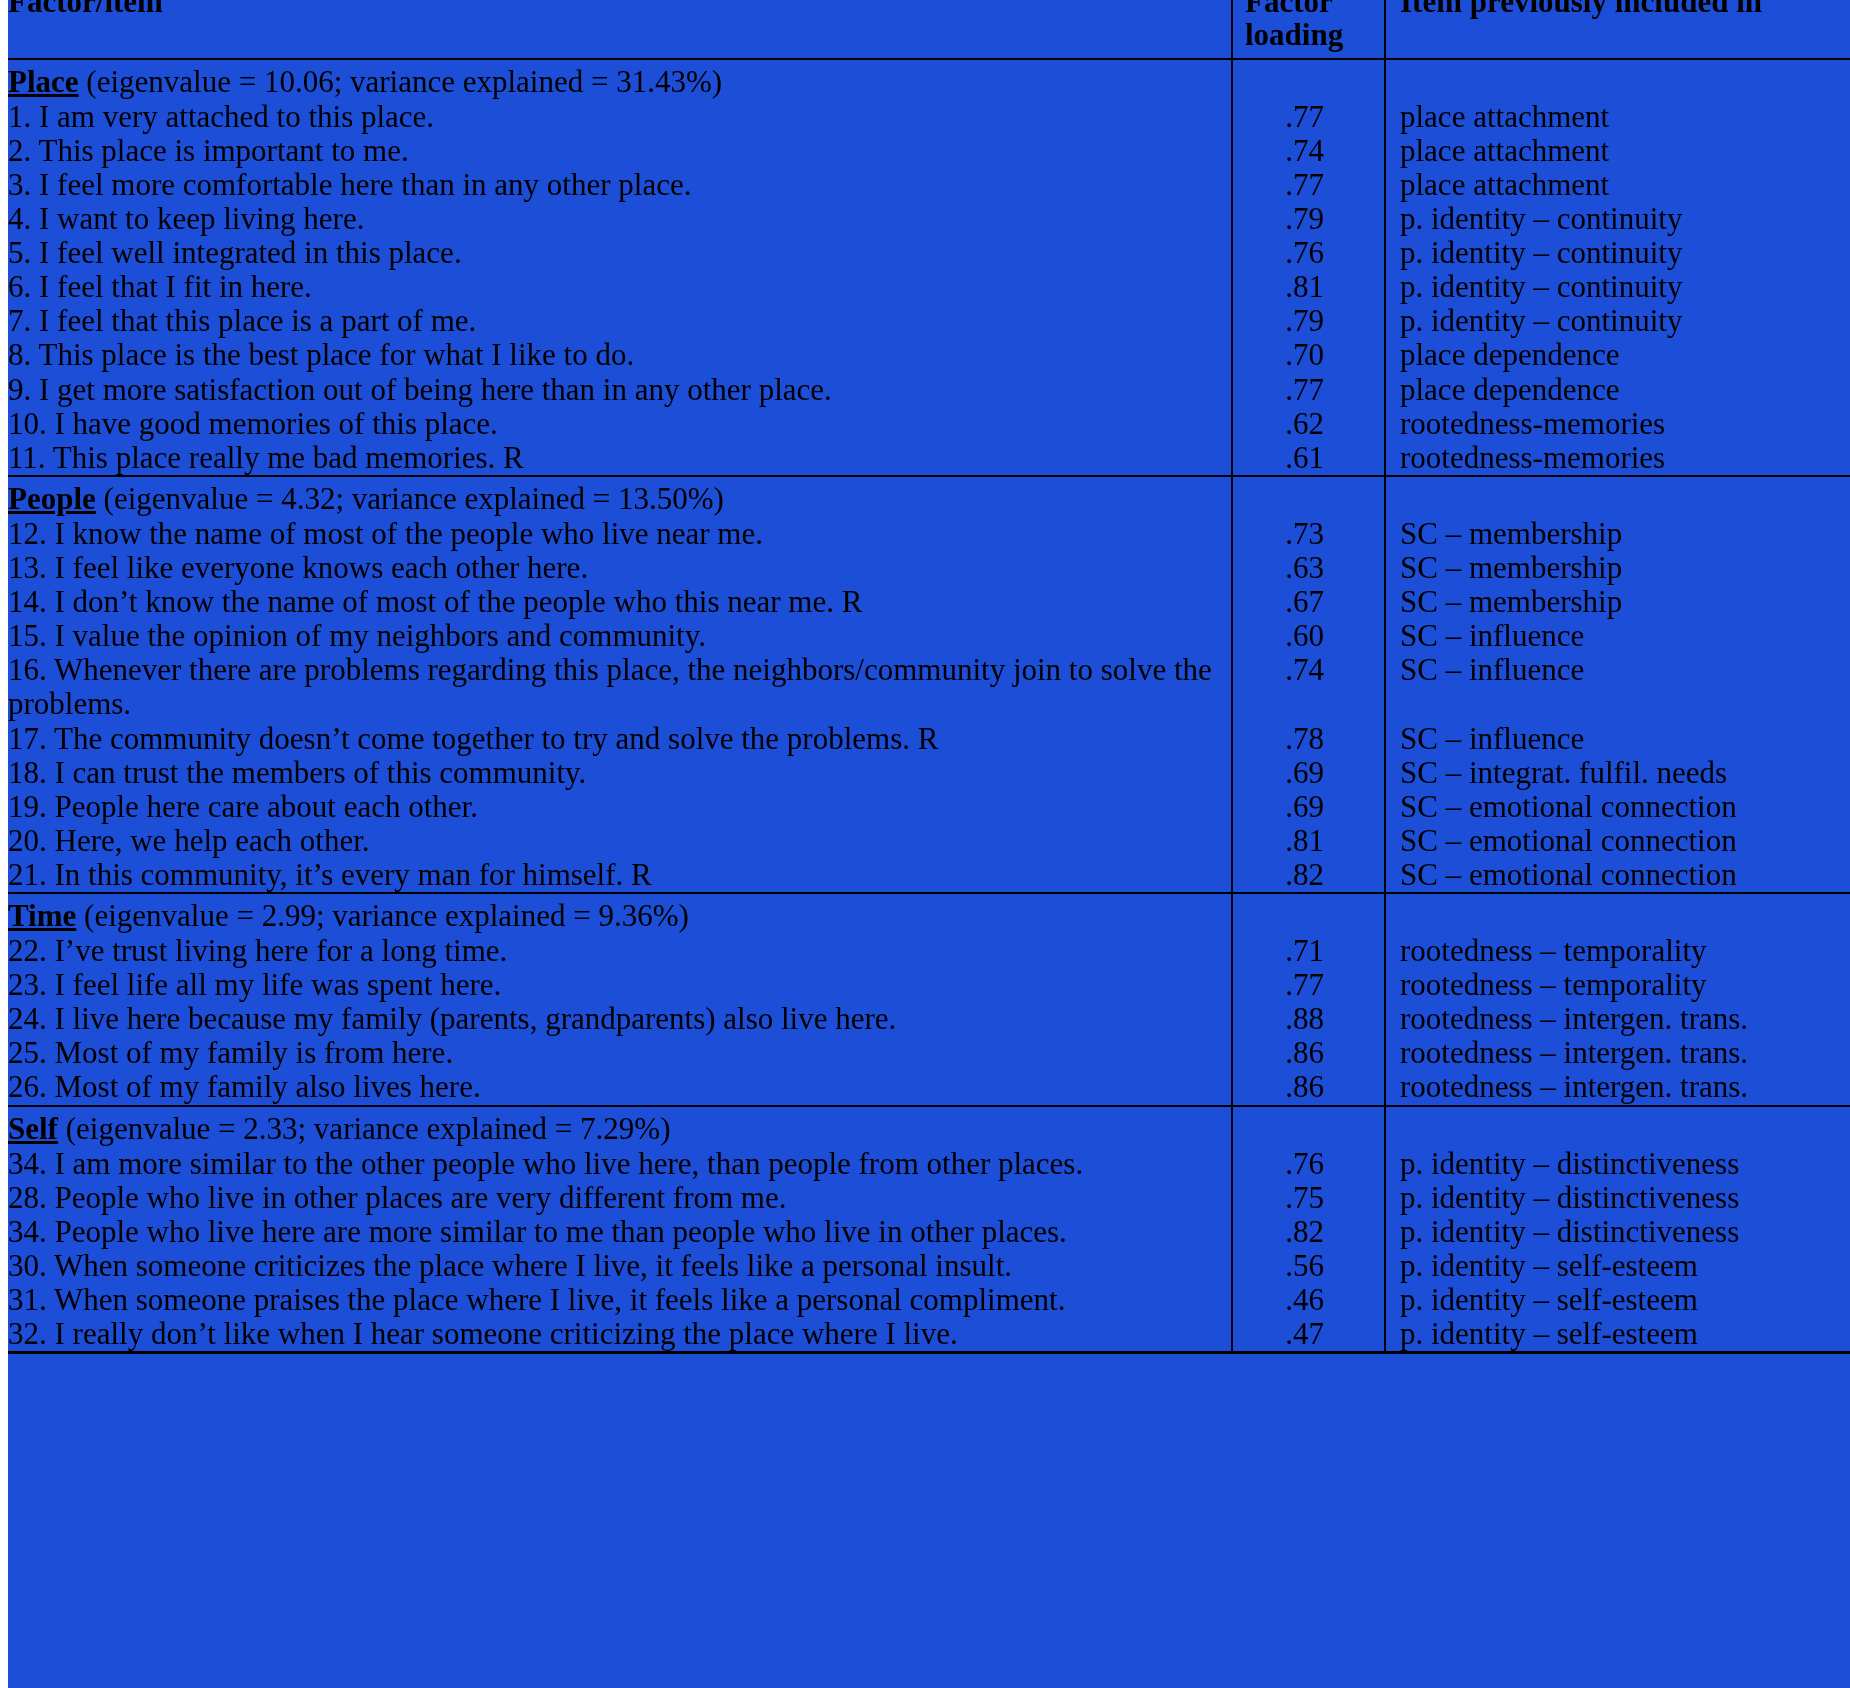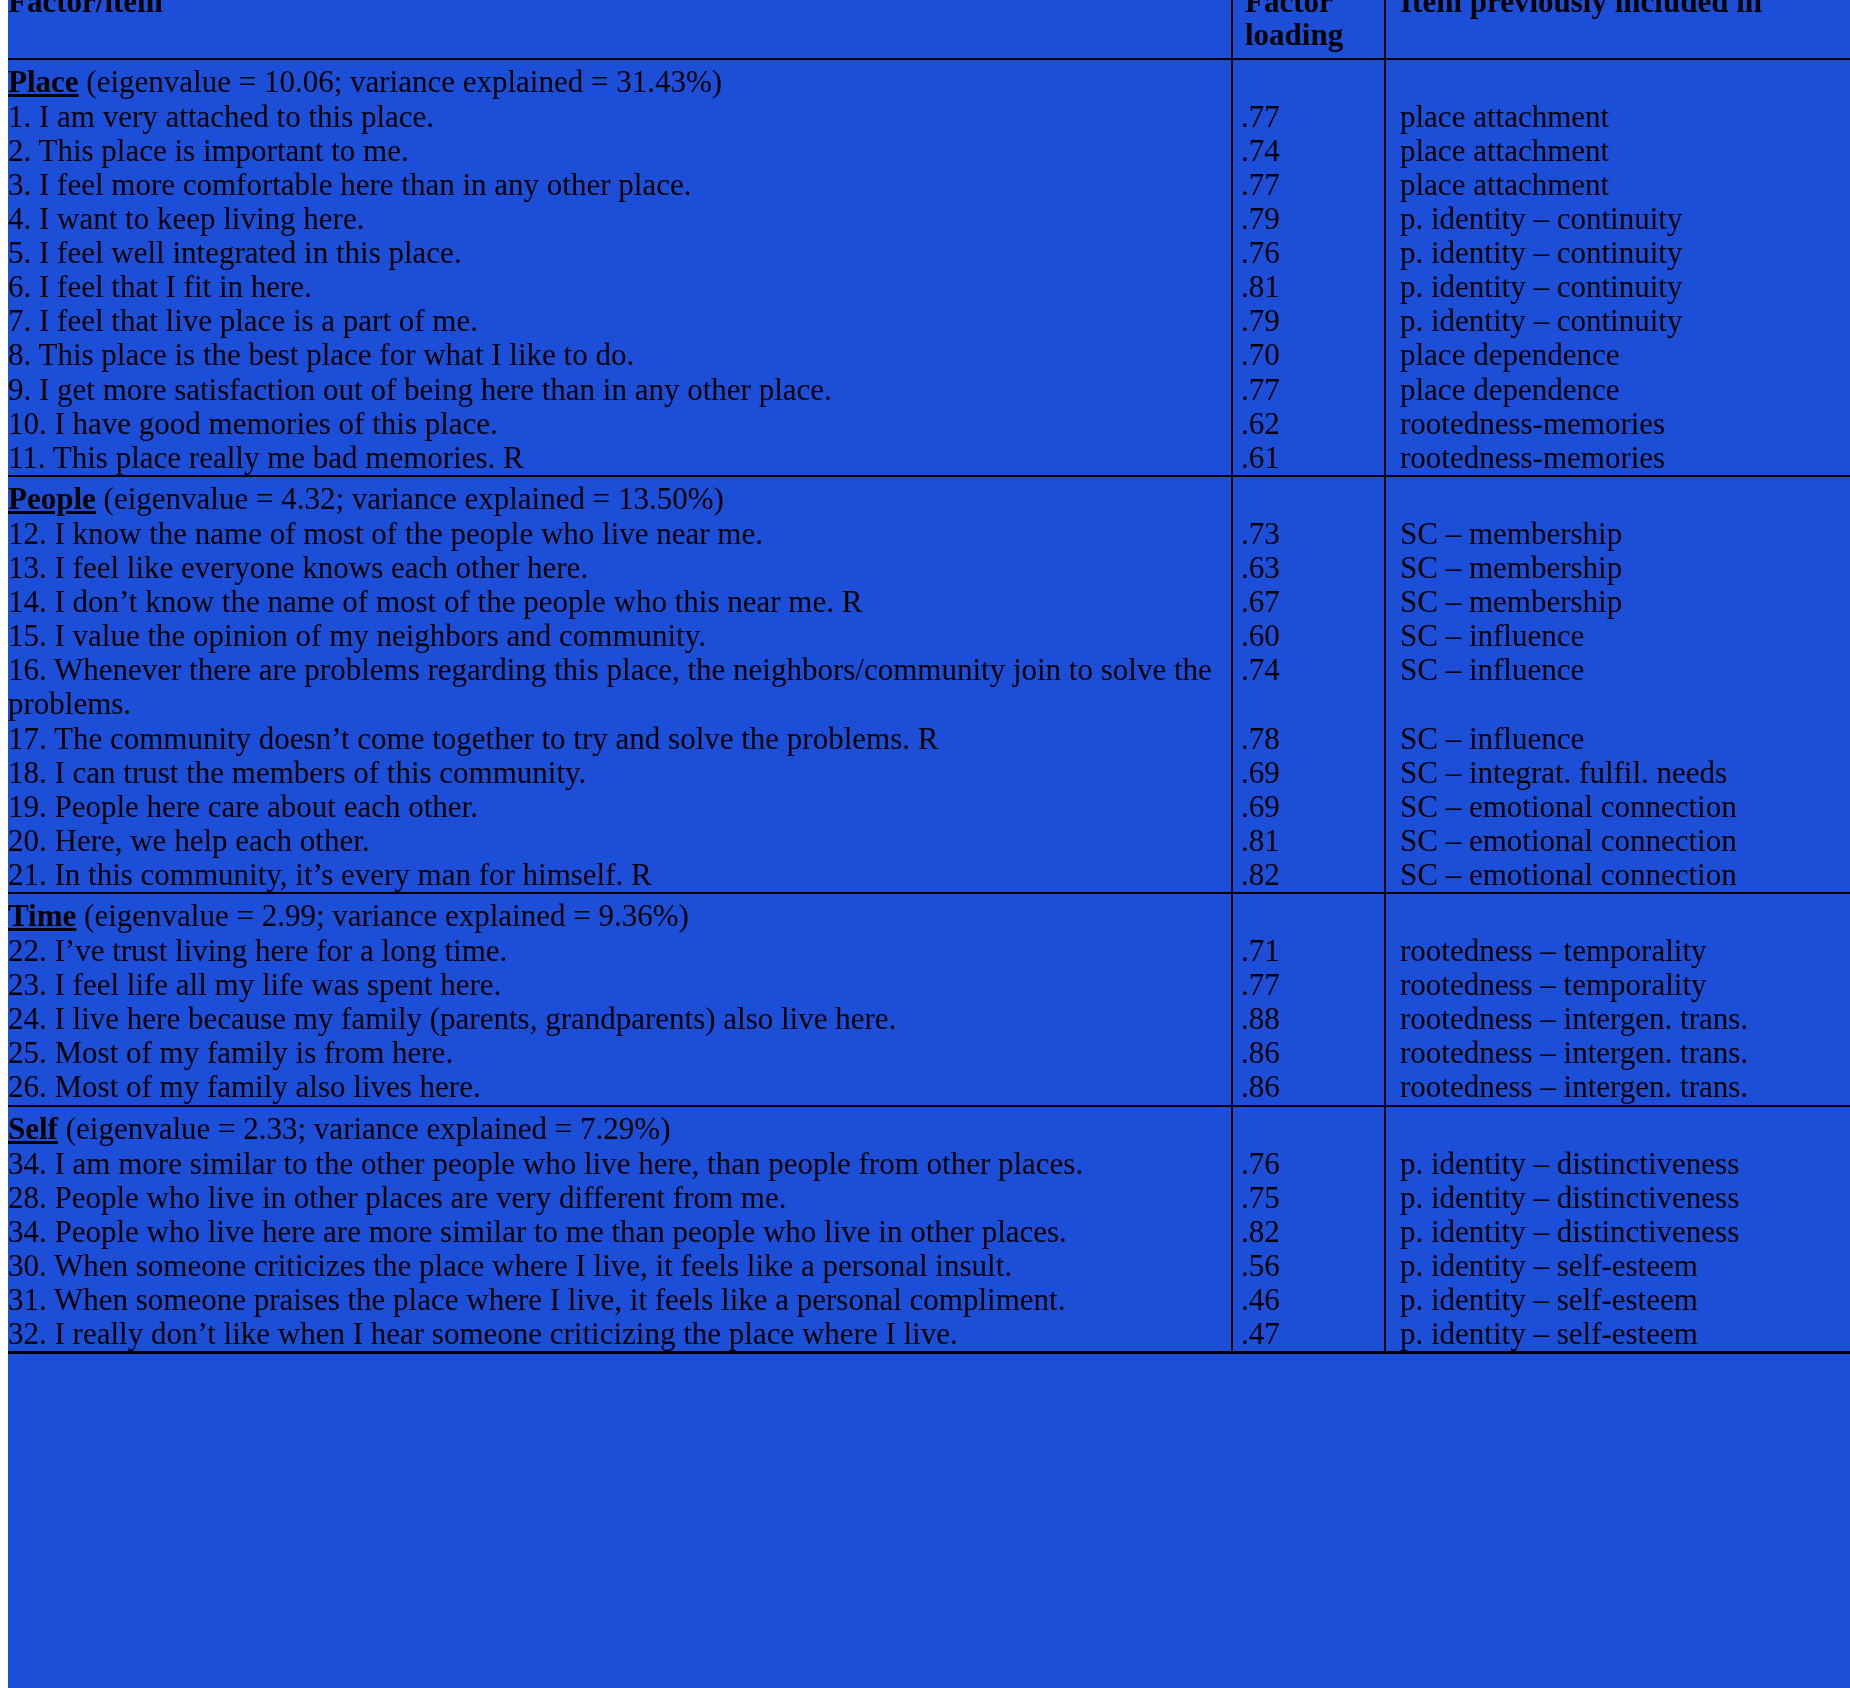--- a/index.html
+++ b/index.html
@@ -64,21 +64,21 @@
   }
   td.c-item {
     padding-left: 13px;
     padding-right: 10px;
     text-align: justify;
     text-justify: inter-word;
   }
   td.c-item.nojust { text-align: left; }
   td.c-load {
     border-left: 2px solid #000;
-    text-align: left;
+    text-align: center;
     padding-right: 16px;
     padding-left: 8px;
   }
   td.c-prev {
     border-left: 2px solid #000;
     padding-left: 14px;
     padding-right: 6px;
     white-space: nowrap;
   }
 
@@ -152,21 +152,21 @@
             <td class="c-item nojust"><span>5.</span> <span>I feel well integrated in this place.</span></td>
             <td class="c-load">.76</td>
             <td class="c-prev">p. identity – continuity</td>
           </tr>
           <tr class="item-row">
             <td class="c-item nojust"><span>6.</span> <span>I feel that I fit in here.</span></td>
             <td class="c-load">.81</td>
             <td class="c-prev">p. identity – continuity</td>
           </tr>
           <tr class="item-row">
-            <td class="c-item nojust"><span>7.</span> <span>I feel that live place is a part of me.</span></td>
+            <td class="c-item nojust"><span>7.</span> <span>I feel that this place is a part of me.</span></td>
             <td class="c-load">.79</td>
             <td class="c-prev">p. identity – continuity</td>
           </tr>
           <tr class="item-row">
             <td class="c-item nojust"><span>8.</span> <span>This place is the best place for what I like to do.</span></td>
             <td class="c-load">.70</td>
             <td class="c-prev">place dependence</td>
           </tr>
           <tr class="item-row">
             <td class="c-item nojust"><span>9.</span> <span>I get more satisfaction out of being here than in any other place.</span></td>

